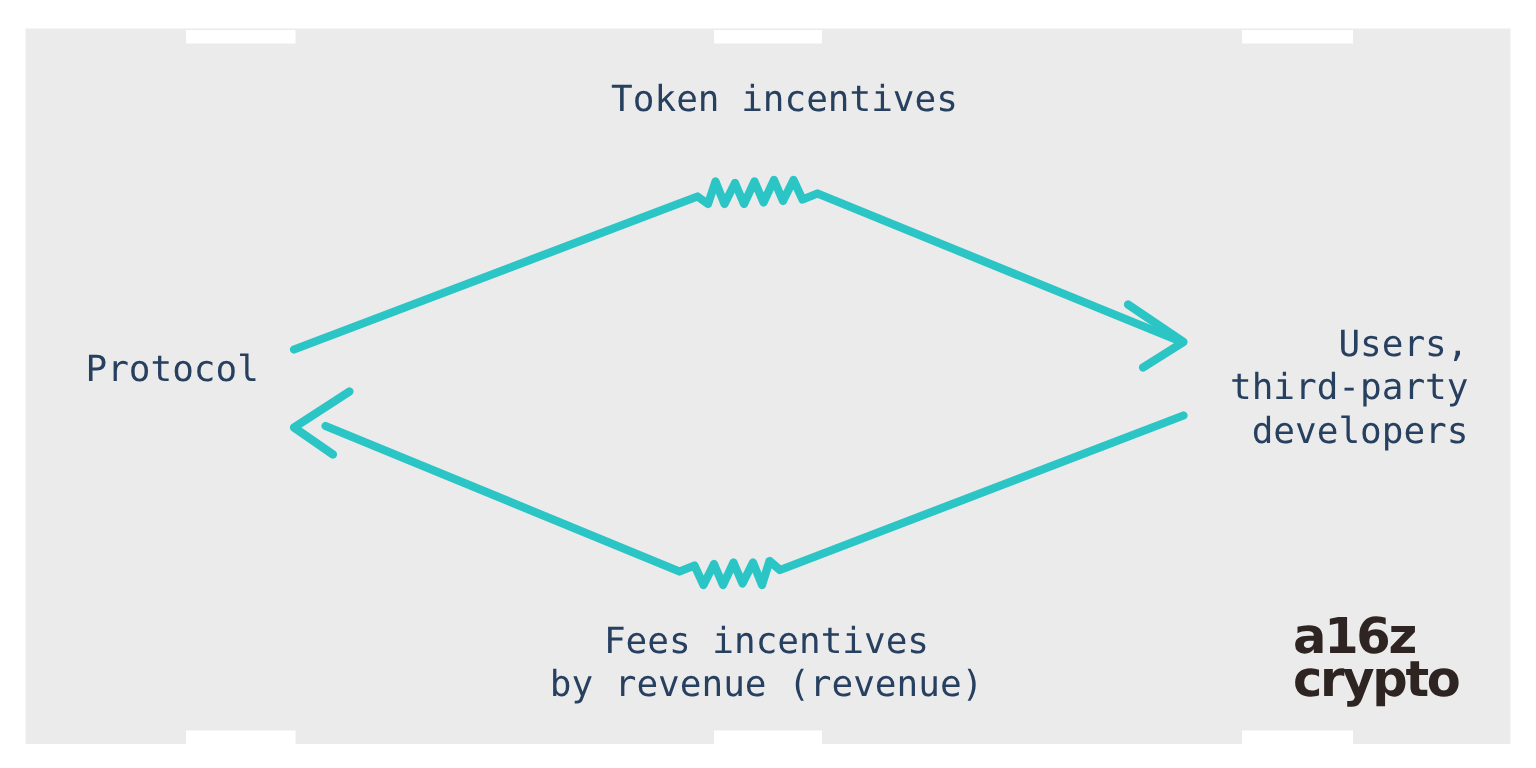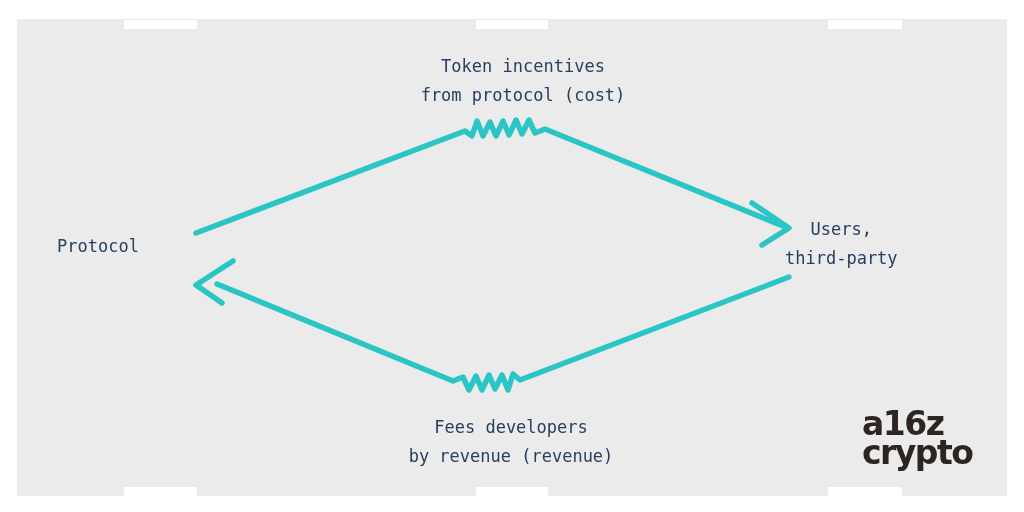--- a/index.html
+++ b/index.html
@@ -45,34 +45,34 @@
     top: 0;
     width: 1024px;
     height: 512px;
     pointer-events: none;
   }
 
   .label {
     position: absolute;
     color: #27405f;
     font-family: "DejaVu Sans Mono", monospace;
-    font-size: 17px;
+    font-size: 24px;
     line-height: 29px;
     letter-spacing: 0px;
     white-space: pre;
   }
   .label-protocol {
     left: 57px;
     top: 232px;
     text-align: center;
   }
   .label-users {
-    left: 785px;
+    left: 820px;
     top: 215px;
-    text-align: center;
+    text-align: right;
   }
   .label-top {
     left: 283px;
     top: 52px;
     width: 480px;
     text-align: center;
   }
   .label-bottom {
     left: 271px;
     top: 413px;
@@ -146,24 +146,24 @@
       <path d="
         M 233 261
         L 196 285
         L 222 303
       "></path>
     </g>
   </svg>
 
   <div class="label label-protocol">Protocol</div>
 
-  <div class="label label-users"><span>Users,</span><br><span>third-party</span><br></div>
+  <div class="label label-users"><span>Users,</span><br><span>third-party</span><br><span>developers</span></div>
 
-  <div class="label label-top"><span>Token incentives</span><br><span>from protocol (cost)</span></div>
+  <div class="label label-top"><span>Token incentives</span><br></div>
 
-  <div class="label label-bottom"><span>Fees developers</span><br><span>by revenue (revenue)</span></div>
+  <div class="label label-bottom"><span>Fees incentives</span><br><span>by revenue (revenue)</span></div>
 
   <svg class="logo" viewBox="0 0 118 66">
     <text x="0" y="29" font-family="DejaVu Sans, sans-serif" font-size="33" font-weight="bold" fill="#2e2422" letter-spacing="-1.5">a16z</text>
     <text x="0" y="58" font-family="DejaVu Sans, sans-serif" font-size="33" font-weight="bold" fill="#2e2422" letter-spacing="-1.5">crypto</text>
   </svg>
 
 </div>
 
 </body></html>

